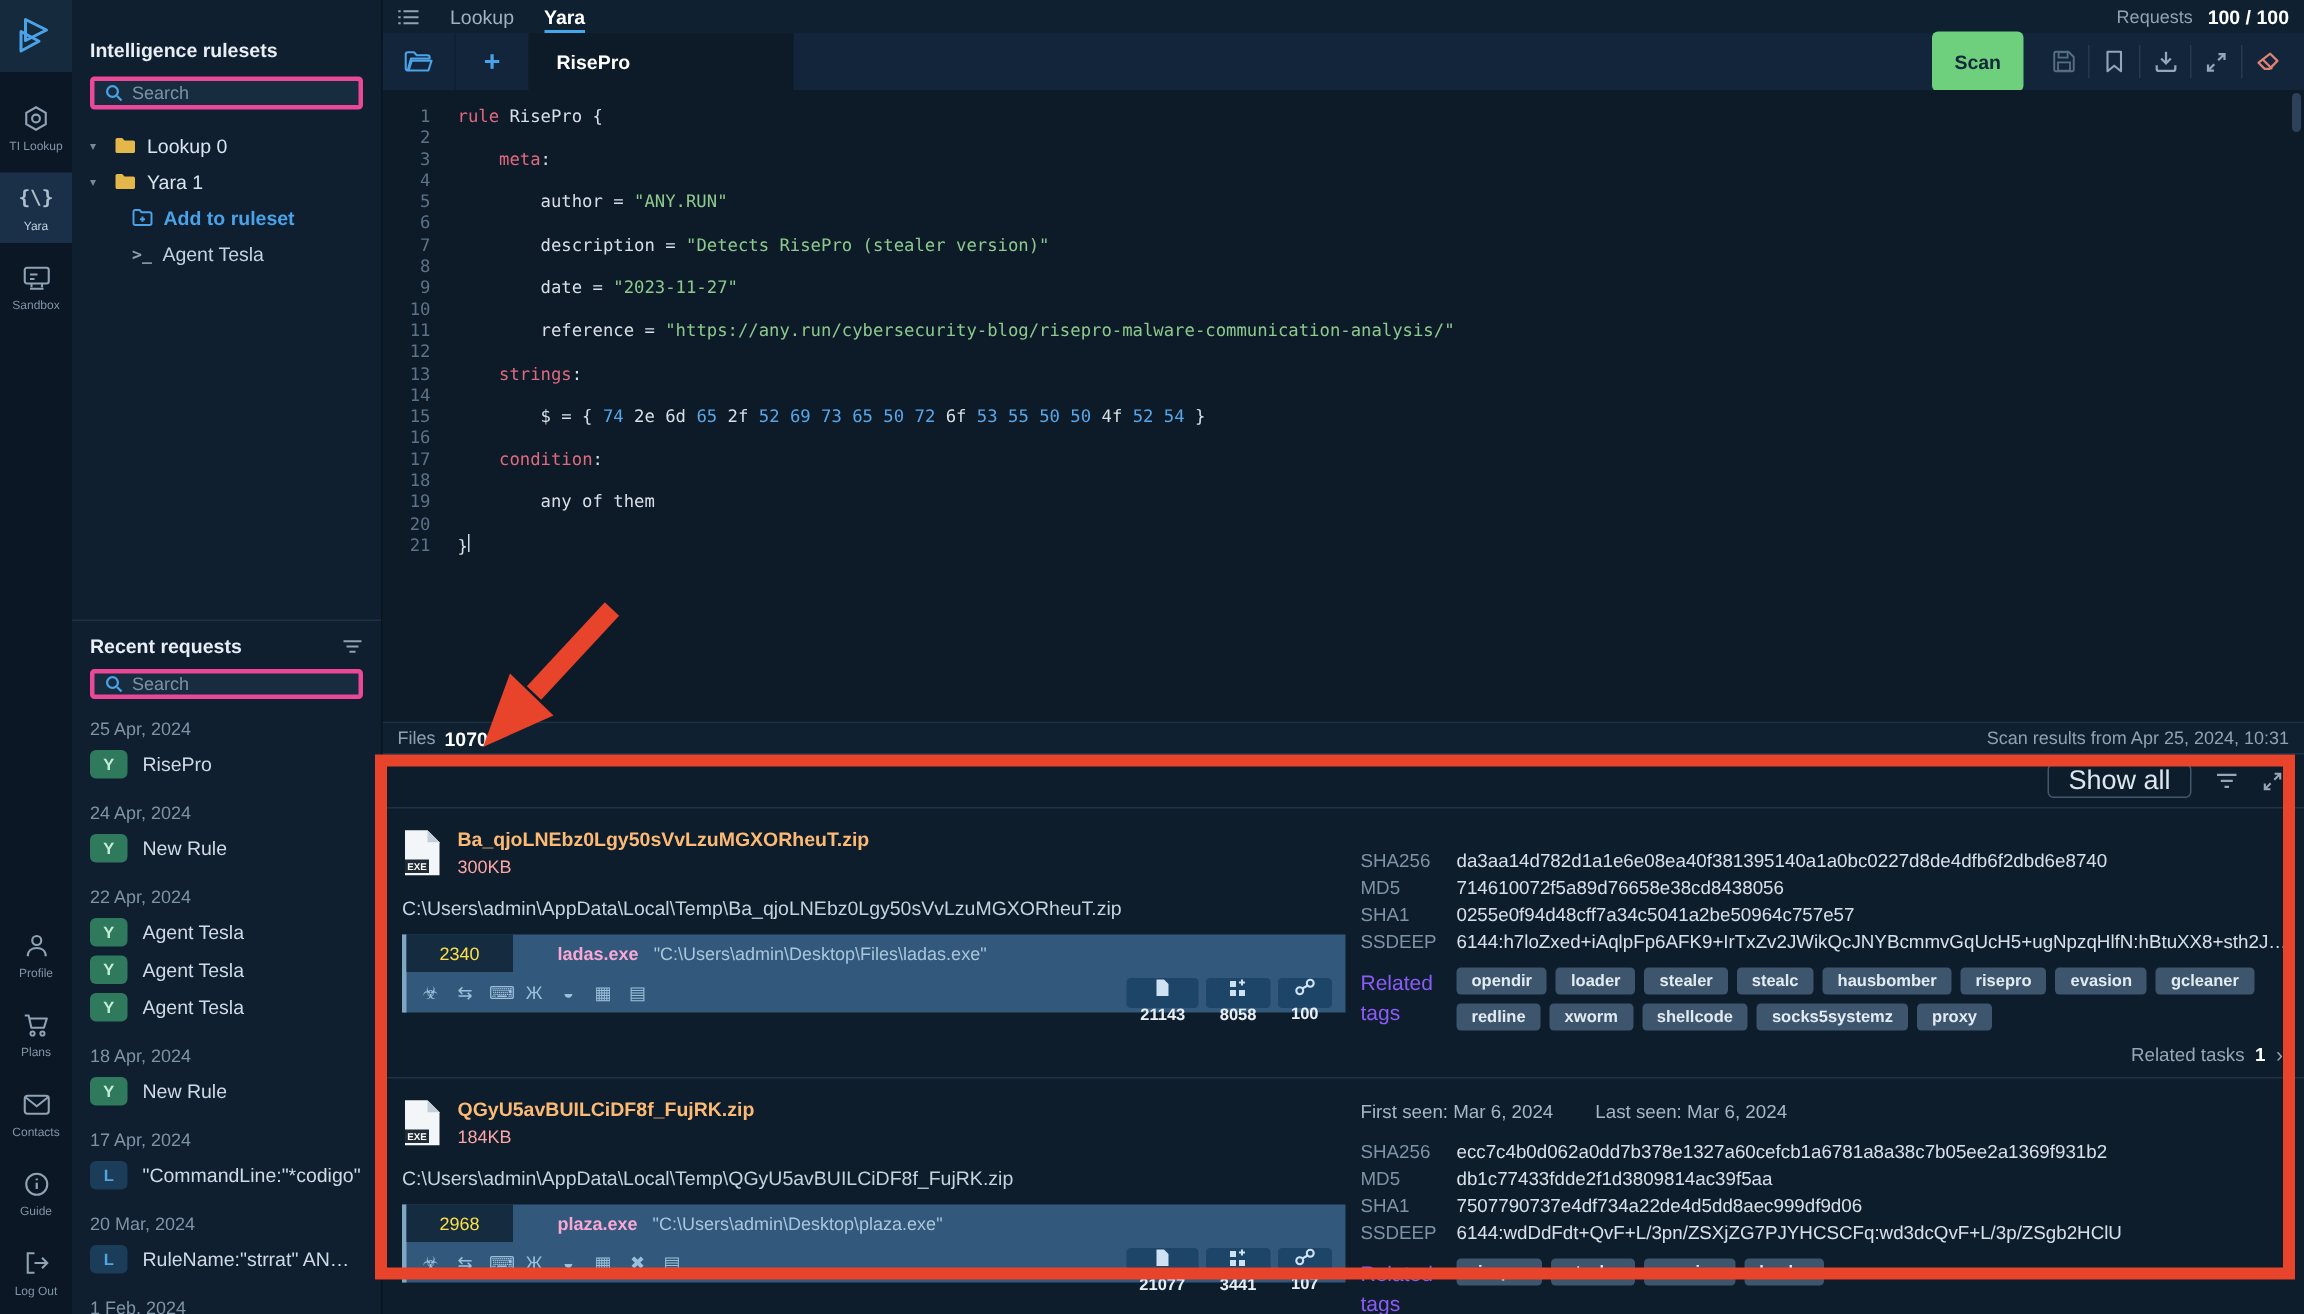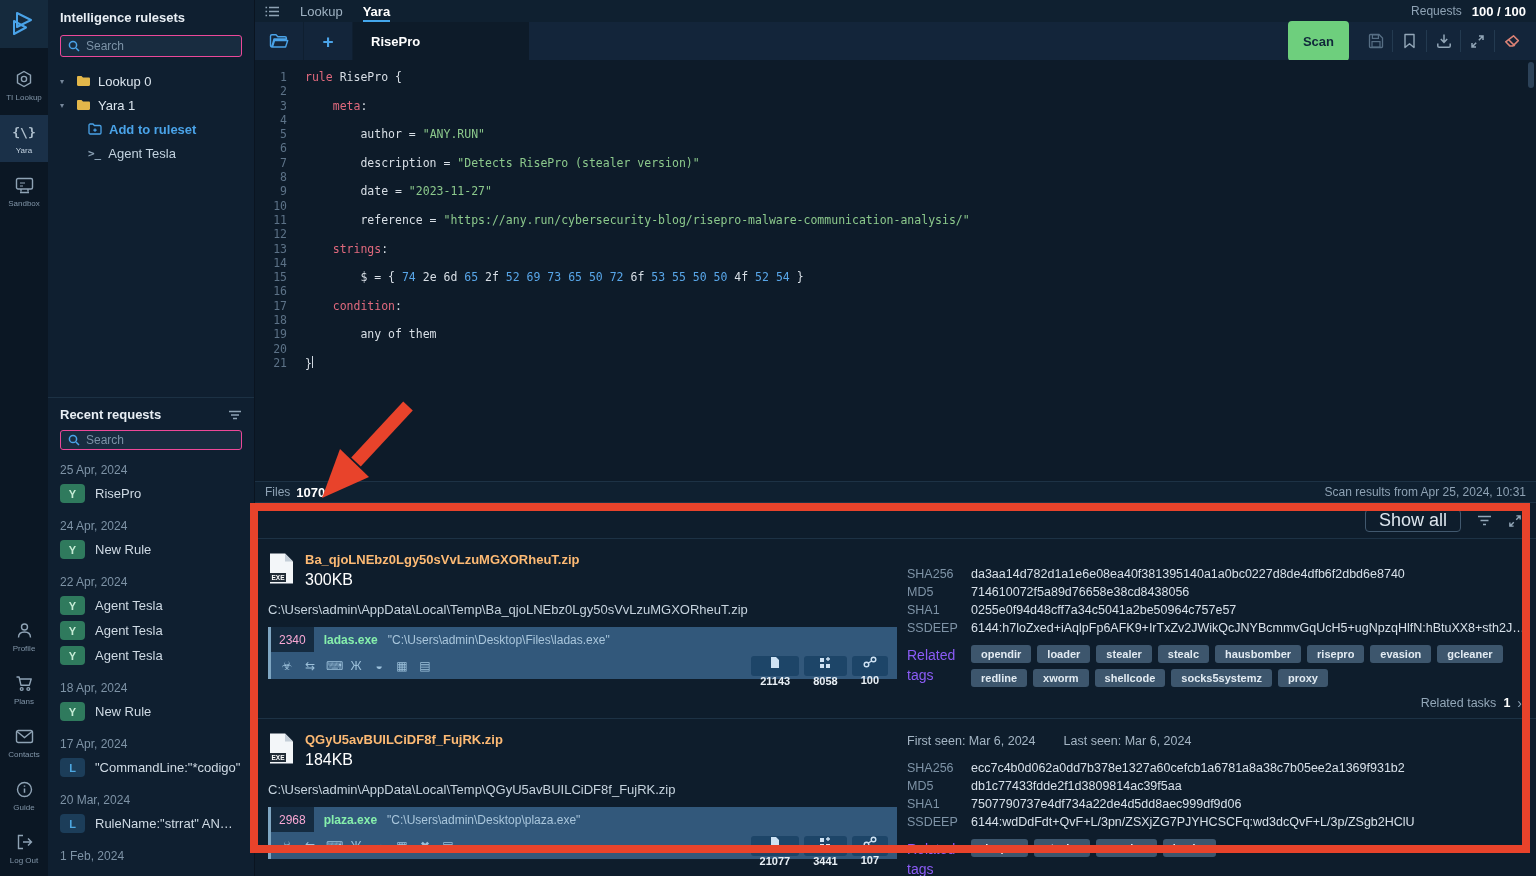--- a/index.html
+++ b/index.html
@@ -11,23 +11,23 @@
   .rail{width:48px;background:#0b1724;display:flex;flex-direction:column;align-items:center;flex-shrink:0;z-index:2;}
   .logo{width:48px;height:48px;background:#152a3d;display:flex;align-items:center;justify-content:center;cursor:pointer;}
   .rail-item{width:48px;padding:8px 0 7px;margin-top:6px;display:flex;flex-direction:column;align-items:center;gap:5px;color:#8195a8;font-size:8px;cursor:pointer;text-align:center;}
   .rail-item.active{background:#1a3048;color:#c3d2e0;}
   .rail-item .ric{height:18px;display:flex;align-items:center;justify-content:center;}
   .rail-spacer{flex:1;}
   .yara-glyph{font-family:"DejaVu Sans Mono",monospace;font-size:13px;font-weight:bold;color:#aebfcd;}
 
   
   .panel{width:207px;background:#0f1f30;border-right:1px solid #0a1420;display:flex;flex-direction:column;flex-shrink:0;z-index:2;}
-  .rulesets{height:397px;padding:10px 12px;}
+  .rulesets{height:397px;padding:10px 12px;margin-top:16px;}
   .panel-title{color:#e8eef4;font-weight:bold;font-size:13px;}
-  .searchbox{margin-top:10px;height:22px;background:#182c40;border:1px solid #ec4899;border-radius:3px;display:flex;align-items:center;gap:6px;padding:0 7px;}
+  .searchbox{margin-top:10px;height:22px;background:#182c40;border:3px solid #ec4899;border-radius:3px;display:flex;align-items:center;gap:6px;padding:0 7px;}
   .searchbox input{flex:1;background:transparent;border:0;outline:none;color:#cdd9e4;font-size:12px;font-family:"Liberation Sans",sans-serif;}
   .searchbox input::placeholder{color:#7c92a6;}
   .tree{margin-top:12px;}
   .tree-row{display:flex;align-items:center;gap:7px;height:24px;font-size:13px;color:#dbe5ee;cursor:pointer;white-space:nowrap;}
   .tree-child{padding-left:28px;}
   .caret{color:#76879a;font-size:8px;width:9px;flex-shrink:0;}
   .tree-action{color:#4aa3e8;font-weight:bold;}
   .term-glyph{font-family:"DejaVu Sans Mono",monospace;color:#8aa0b4;font-size:11px;font-weight:bold;}
   .recent{border-top:1px solid #1c3144;padding:9px 12px;flex:1;overflow:hidden;display:flex;flex-direction:column;}
   .recent-head{display:flex;align-items:center;justify-content:space-between;}
@@ -75,26 +75,26 @@
   .results-toolbar{height:36px;display:flex;align-items:center;justify-content:flex-end;gap:16px;padding:0 14px;border-bottom:1px solid #1d3245;flex-shrink:0;}
   .showall-btn{height:23px;border:1px solid #41586e;border-radius:4px;color:#dde6ee;font-size:18px;padding:0 13px;background:transparent;cursor:pointer;font-family:"Liberation Sans",sans-serif;}
   .rt-icon{cursor:pointer;display:flex;align-items:center;}
 
   .card{padding:13px 10px 2px;display:flex;flex-direction:column;}
   .card + .card{border-top:1px solid #1d3245;}
   .card-cols{display:flex;}
   .card-left{width:632px;flex-shrink:0;padding-left:3px;}
   .file-head{display:flex;gap:10px;align-items:flex-start;}
   .file-name{color:#fdba74;font-weight:bold;font-size:13px;}
-  .file-size{color:#ffffff;font-size:16px;margin-top:4px;}
+  .file-size{color:#fca5a5;font-size:12px;margin-top:4px;}
   .file-path{color:#c6d3de;font-size:13px;margin-top:13px;}
   .proc{margin-top:10px;background:#32587b;border-left:3px solid #7fa6c2;}
   .proc-head{height:25px;display:flex;align-items:center;gap:10px;font-size:12px;}
-  .pid{background:#152b40;color:#f9a8d4;height:100%;display:flex;align-items:center;padding:0 8px;flex-shrink:0;}
-  .proc-name{color:#86efac;font-weight:bold;white-space:nowrap;}
+  .pid{background:#152b40;color:#fde047;height:100%;display:flex;align-items:center;padding:0 22px;flex-shrink:0;}
+  .proc-name{color:#f9a8d4;font-weight:bold;white-space:nowrap;margin-left:20px;}
   .proc-cmd{color:#a9c6dc;white-space:nowrap;overflow:hidden;text-overflow:ellipsis;}
   .proc-icons{height:27px;display:flex;align-items:center;gap:9px;padding:0 9px;}
   .pi-glyph{color:#9cc0da;font-size:12px;width:14px;text-align:center;cursor:pointer;}
   .counters{margin-left:auto;display:flex;gap:5px;}
   .counter{background:#1d4568;border-radius:3px;height:20px;display:flex;align-items:center;gap:6px;padding:0 9px;color:#e8eff5;font-size:11px;font-weight:bold;cursor:pointer;flex-direction:column;}
   .card-right{flex:1;min-width:0;padding-left:10px;padding-top:2px;}
   .seen-row{display:flex;gap:28px;font-size:12.5px;color:#a5b6c5;}
   .hashes{margin-top:13px;display:grid;grid-template-columns:64px 1fr;row-gap:4px;font-size:12.5px;align-items:baseline;}
   .hash-label{color:#7e93a6;}
   .hash-value{color:#d7e0e9;white-space:nowrap;overflow:hidden;text-overflow:ellipsis;}

